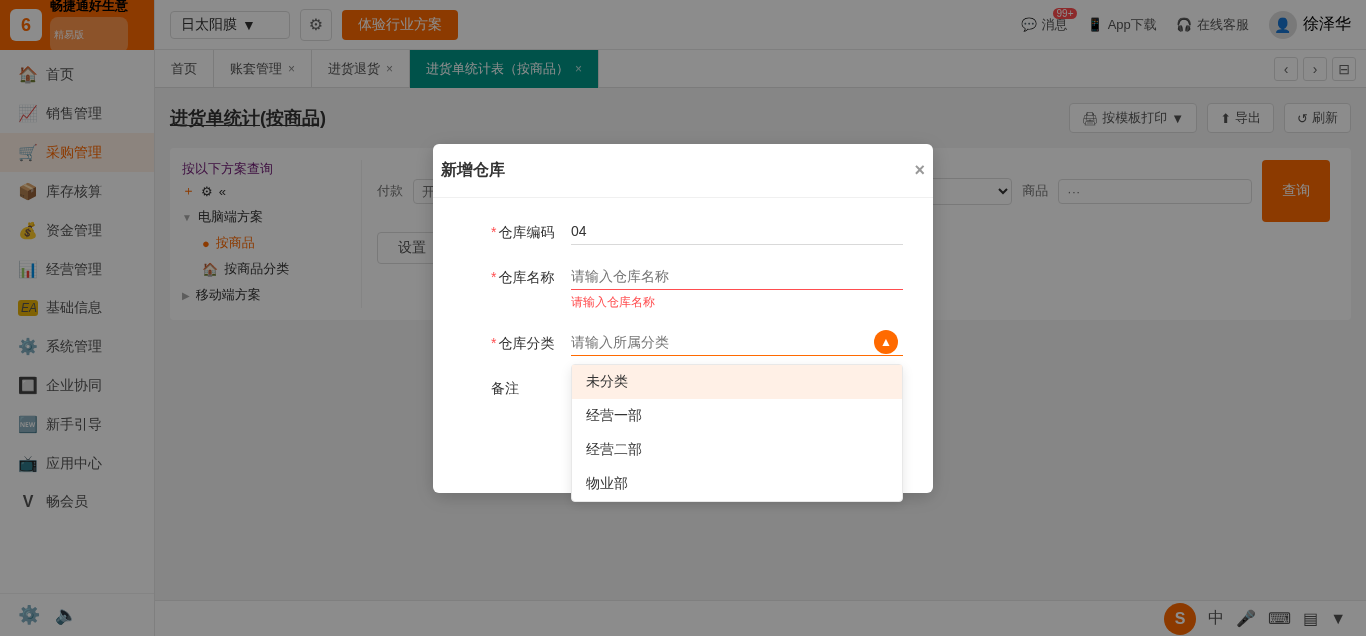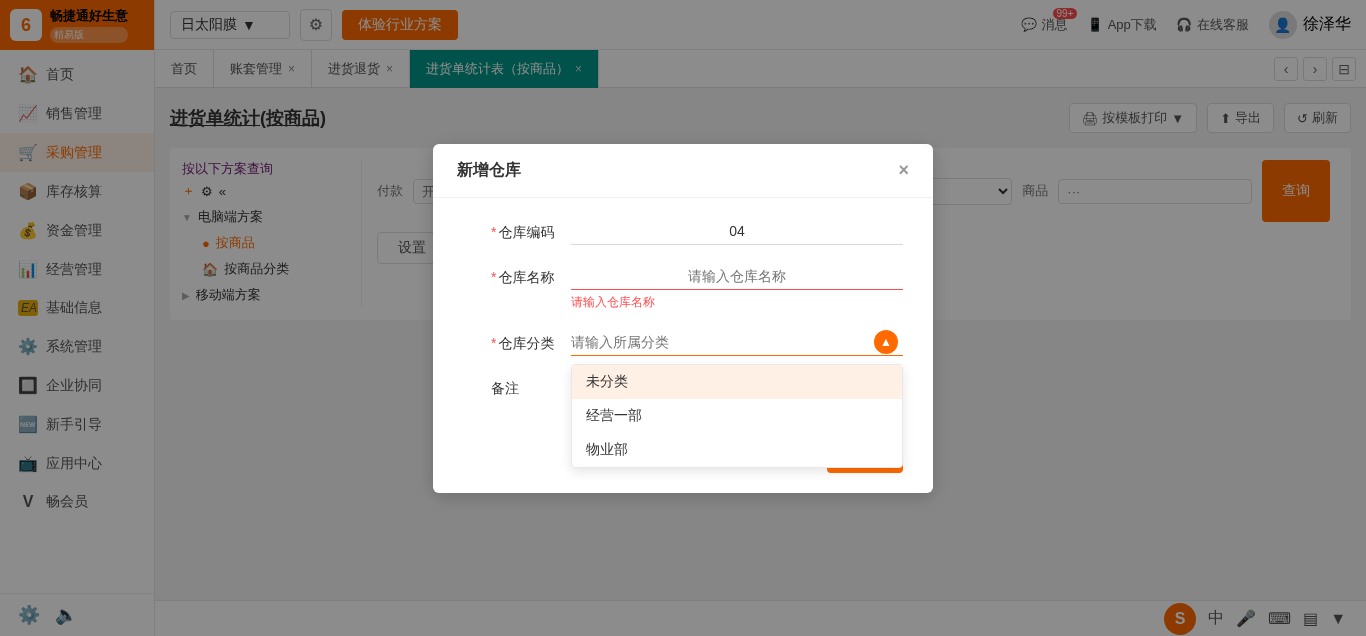--- a/index.html
+++ b/index.html
@@ -29,21 +29,21 @@
       border-radius: 6px;
       display: flex; align-items: center; justify-content: center;
       color: #ff6a00;
       font-weight: bold;
       font-size: 18px;
     }
     .logo-badge {
       background: rgba(255,255,255,0.3);
       color: #fff;
       font-size: 10px;
-      padding: 1px 4px;
+      padding: 11px 4px;
       border-radius: 8px;
       margin-top: 2px;
     }
     .sidebar-nav { flex: 1; overflow-y: auto; padding: 5px 0; }
     .nav-item {
       display: flex;
       align-items: center;
       gap: 8px;
       padding: 10px 18px;
       cursor: pointer;
@@ -311,21 +311,21 @@
     
     .dialog {
       background: #fff;
       border-radius: 6px;
       width: 500px;
       box-shadow: 0 4px 20px rgba(0,0,0,0.2);
       position: relative;
       padding-bottom: 20px;
     }
     .dialog-header {
-      padding: 16px 24px;
+      padding: 16px 8px;
       font-size: 16px;
       font-weight: bold;
       color: #333;
       border-bottom: 1px solid #f0f0f0;
       display: flex;
       align-items: center;
       justify-content: space-between;
     }
     .dialog-close {
       cursor: pointer;
@@ -353,21 +353,20 @@
     }
     .form-field { flex: 1; }
     .form-input {
       width: 100%;
       border: none;
       border-bottom: 1px solid #d9d9d9;
       padding: 5px 0;
       font-size: 14px;
       color: #333;
       outline: none;
-      text-align: center;
     }
     .form-input.error-border { border-bottom-color: #ff4d4f; }
     .error-msg { color: #ff4d4f; font-size: 12px; margin-top: 4px; }
 
     
     .category-select-wrap { position: relative; }
     .category-select-input {
       width: 100%;
       border: none;
       border-bottom: 1px solid #ff6a00;
@@ -675,20 +674,21 @@
       </div>
 
       <div class="form-row">
         <div class="form-label required">仓库分类</div>
         <div class="form-field category-select-wrap">
           <input class="category-select-input" type="text" placeholder="请输入所属分类" style="">
           <div class="category-arrow">▲</div>
           <div class="category-dropdown">
             <div class="dropdown-item selected">未分类</div>
             <div class="dropdown-item">经营一部</div>
+            <div class="dropdown-item">经营二部</div>
             <div class="dropdown-item">物业部</div>
           </div>
         </div>
       </div>
 
       <div class="form-row">
         <div class="form-label">备注</div>
         <div class="form-field">
           <input class="form-input" type="text" placeholder="" style="">
         </div>

